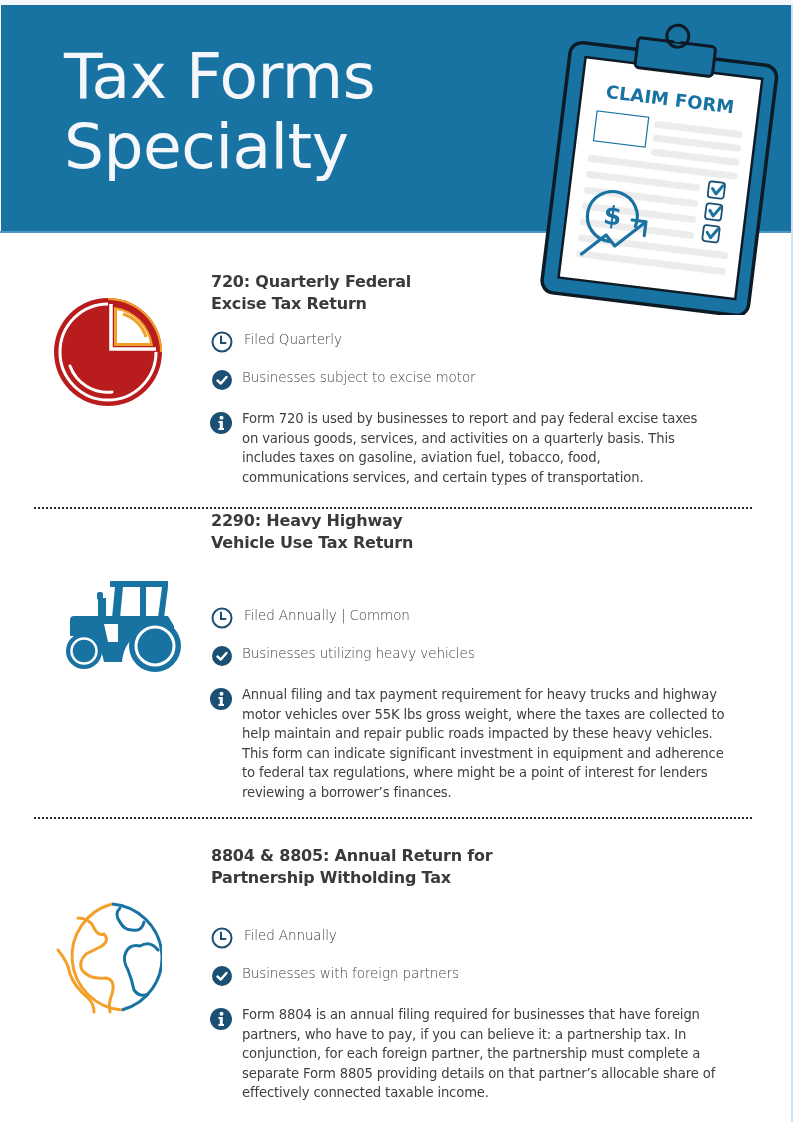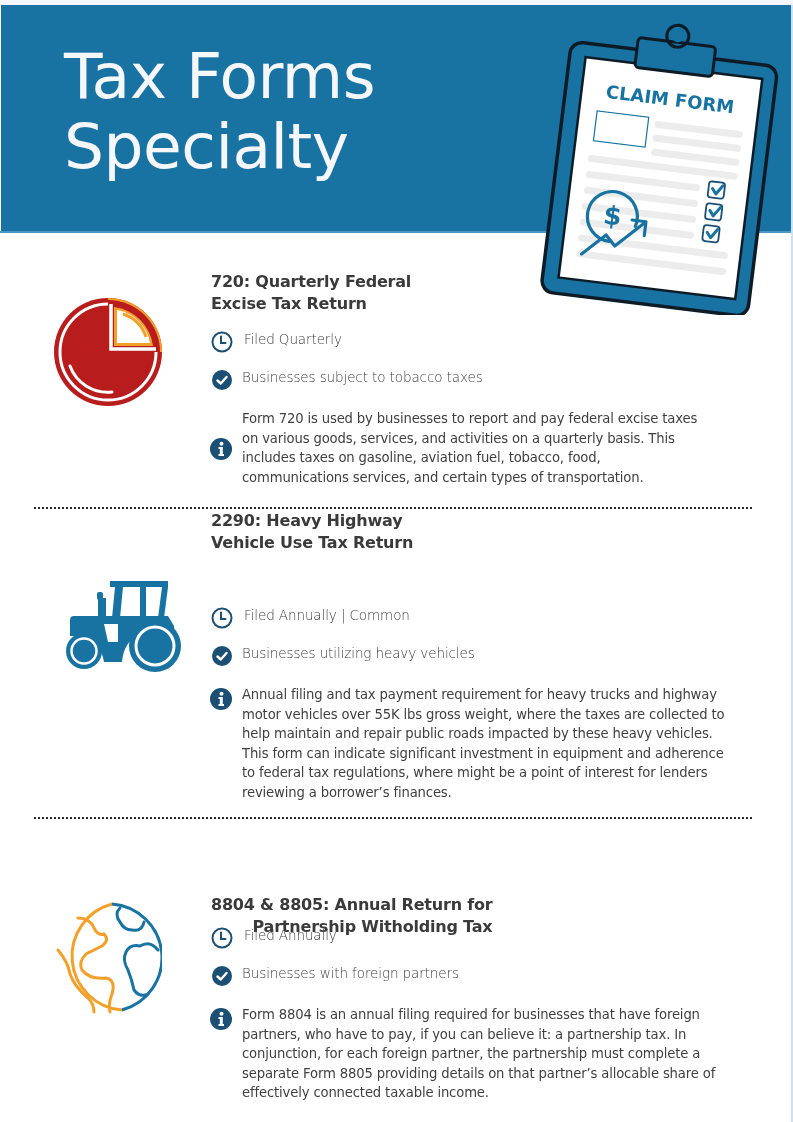--- a/index.html
+++ b/index.html
@@ -128,24 +128,24 @@
       <path d="M10 5.5 V12 H14.5" fill="none" stroke="#1c4f74" stroke-width="2" stroke-linecap="round"></path>
     </svg>
     <span class="txt">Filed Quarterly</span>
   </div>
 
   <div class="row" style="top:369px;">
     <svg class="ico" viewBox="0 0 22 22">
       <circle cx="11" cy="11" r="10" fill="#1c4f74"></circle>
       <path d="M6.5 11.5 L9.8 14.5 L15.5 8" fill="none" stroke="#fff" stroke-width="2.4" stroke-linecap="round" stroke-linejoin="round"></path>
     </svg>
-    <span class="txt">Businesses subject to tobacco taxes</span>
-  </div>
-
-  <div class="info" style="top:409px;align-items:center;">
+    <span class="txt">Businesses subject to excise motor</span>
+  </div>
+
+  <div class="info" style="top:409px;">
     <svg class="ico" viewBox="0 0 24 24">
       <circle cx="12" cy="12" r="11" fill="#1c4f74"></circle>
       <circle cx="12.5" cy="6.8" r="2" fill="#fff"></circle>
       <path d="M9.5 10 H13.8 V17 H15 V19 H9.5 V17 H10.8 V12 H9.5 Z" fill="#fff"></path>
     </svg>
     <div class="para">
       <div>Form 720 is used by businesses to report and pay federal excise taxes</div>
       <div>on various goods, services, and activities on a quarterly basis. This</div>
       <div>includes taxes on gasoline, aviation fuel, tobacco, food,</div>
       <div>communications services, and certain types of transportation.</div>
@@ -214,21 +214,21 @@
 <div class="section">
   <svg class="sec-icon" style="left:50px; top:900px;" width="112" height="126" viewBox="0 0 112 126">
     <path d="M62 4 A54 54 0 0 0 72 110" fill="none" stroke="#f3a02a" stroke-width="3"></path>
     <path d="M62 4 A54 54 0 0 1 72 110" fill="none" stroke="#1873a3" stroke-width="3"></path>
     <path d="M28 18 Q40 18 44 28 Q48 36 54 34 Q60 40 52 46 Q44 50 36 54 Q28 62 32 70 Q40 80 56 78 Q66 80 62 94 Q58 104 60 112" fill="none" stroke="#f3a02a" stroke-width="3" stroke-linecap="round"></path>
     <path d="M8 50 Q18 62 20 74 Q24 86 38 98 Q44 104 44 112" fill="none" stroke="#f3a02a" stroke-width="3" stroke-linecap="round"></path>
     <path d="M70 8 Q64 14 70 22 Q74 30 82 30 Q92 32 94 22" fill="none" stroke="#1873a3" stroke-width="3" stroke-linecap="round"></path>
     <path d="M108 50 Q100 40 90 46 Q80 44 76 52 Q72 60 78 70 Q82 80 84 90 Q90 98 98 94" fill="none" stroke="#1873a3" stroke-width="3" stroke-linecap="round"></path>
   </svg>
 
-  <h2 class="sec-title" style="top:894px;text-align:right;">
+  <h2 class="sec-title" style="top:845px;">
     <span>8804 &amp; 8805: Annual Return for</span>
     <span>Partnership Witholding Tax</span>
   </h2>
 
   <div class="row clock" style="top:927px;">
     <svg class="ico" viewBox="0 0 22 22">
       <circle cx="11" cy="11" r="9.5" fill="none" stroke="#1c4f74" stroke-width="2"></circle>
       <path d="M10 5.5 V12 H14.5" fill="none" stroke="#1c4f74" stroke-width="2" stroke-linecap="round"></path>
     </svg>
     <span class="txt">Filed Annually</span>

